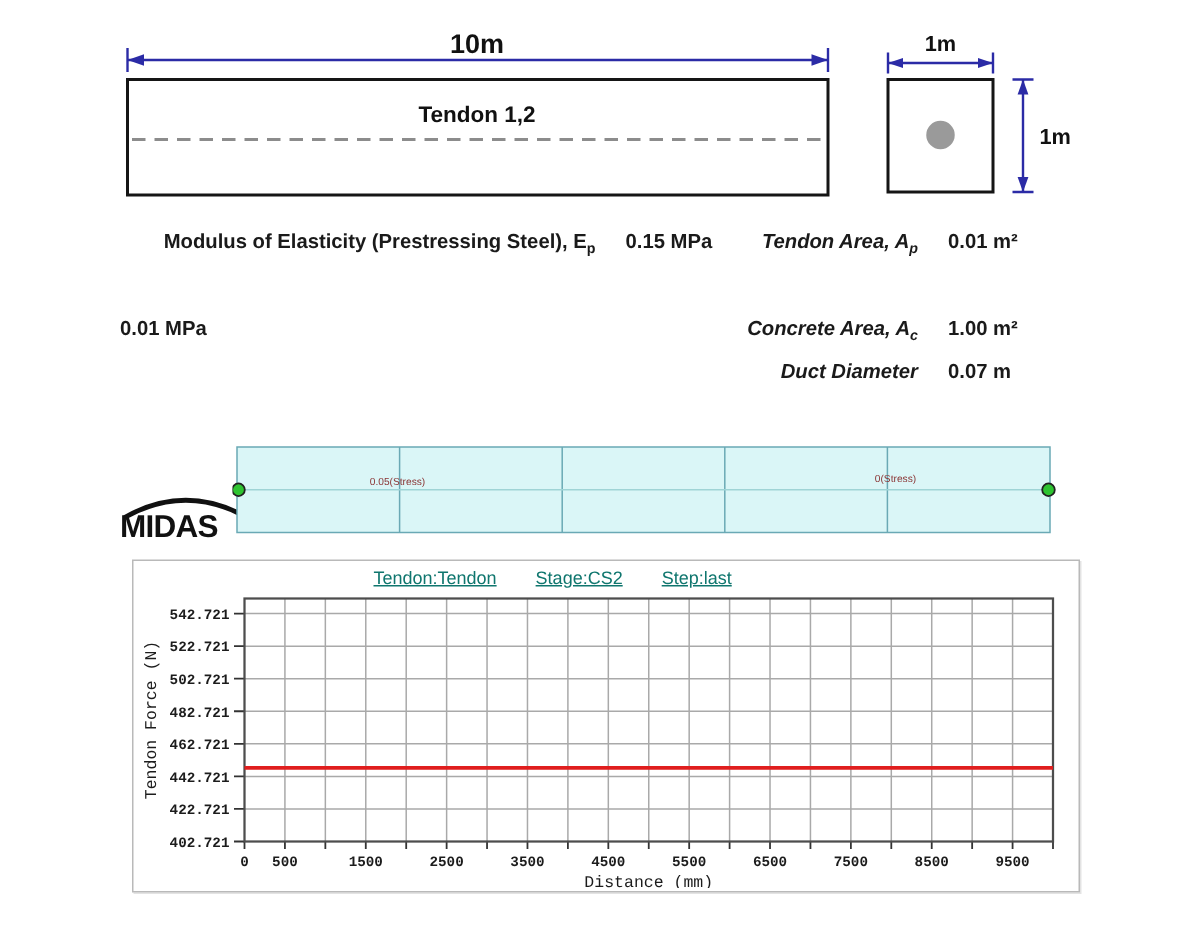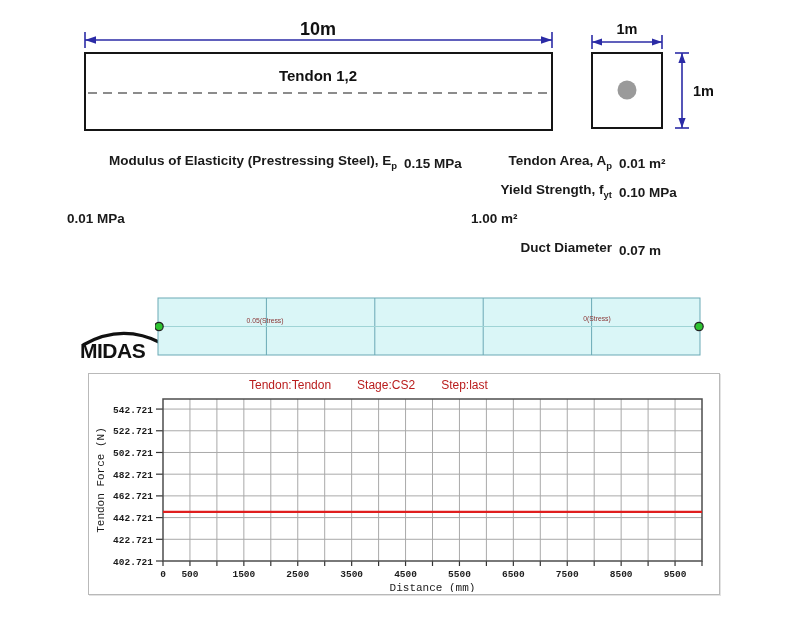--- a/index.html
+++ b/index.html
@@ -7,35 +7,35 @@
           font-family:"Liberation Sans",sans-serif;color:#1a1a1a;}
   svg.abs{position:absolute;}
   
   .dim-big{font:bold 18px "Liberation Sans",sans-serif;fill:#111;}
   .dim-med{font:bold 14.5px "Liberation Sans",sans-serif;fill:#111;}
   .beam-title{font:bold 15px "Liberation Sans",sans-serif;fill:#111;}
   .beam-rect{fill:#fff;stroke:#151515;stroke-width:2;}
   .tendon-dash{stroke:#8c8c8c;stroke-width:2;stroke-dasharray:9 6;}
   .dimline line{stroke-width:1.6;}
   
-  .prow{position:absolute;display:flex;align-items:flex-end;font:bold 13.5px "Liberation Sans",sans-serif;}
+  .prow{position:absolute;display:flex;align-items:flex-start;font:bold 13.5px "Liberation Sans",sans-serif;}
   .plabel{display:inline-block;text-align:right;white-space:nowrap;}
   .plabel sub{font-size:9.5px;}
-  .pvalue{margin-left:7px;white-space:nowrap;}
+  .pvalue{margin-left:20px;white-space:nowrap;}
   .prow.l .plabel{width:337px;}
-  .prow.r .plabel{width:148px;}
+  .prow.r .plabel{width:148px;font-style:italic;}
   
   .logo-text{font:bold 21px "Liberation Sans",sans-serif;fill:#111;letter-spacing:-0.5px;}
   
   .stress-lbl{font:6.8px "Liberation Sans",sans-serif;}
   
   .chart-box{position:absolute;left:88px;top:373px;width:630px;height:220px;background:#fff;
              border:1px solid #b9b9b9;box-shadow:1px 1px 0 #e3e3e3;}
   .chart-title{position:absolute;left:0;top:4px;width:100%;display:flex;justify-content:flex-start;
-               padding-left:160px;gap:26px;font:12px "Liberation Sans",sans-serif;color:#b91c1c;box-sizing:border-box;}
+               padding-left:160px;gap:26px;font:12px "Liberation Sans",sans-serif;color:#0f766e;box-sizing:border-box;text-decoration:underline;}
   .grid{stroke:#a9a9a9;stroke-width:1;}
   .tickmark{stroke:#333;stroke-width:1.2;}
   .frame{stroke:#4d4d4d;stroke-width:1.5;}
   .ticklabel{font:9.5px "Liberation Mono",monospace;fill:#1c1c1c;font-weight:bold;}
   .axislabel{font:11px "Liberation Mono",monospace;fill:#1c1c1c;}
 </style>
 </head>
 <body>
 
 <div class="screen">
@@ -80,25 +80,22 @@
     <span class="pvalue">0.15 MPa</span>
   </div>
   <div class="prow l" style="left:60px;top:211px">
     <span class="pvalue">0.01 MPa</span>
   </div>
 
   <div class="prow r" style="left:464px;top:153px">
     <span class="plabel"><span>Tendon Area, A</span><sub>p</sub></span>
     <span class="pvalue">0.01 m²</span>
   </div>
-  <div class="prow r" style="left:464px;top:182px">
-    <span class="plabel"><span>Yield Strength, f</span><sub>yt</sub></span>
-    <span class="pvalue">0.10 MPa</span>
-  </div>
   <div class="prow r" style="left:464px;top:211px">
+    <span class="plabel"><span>Concrete Area, A</span><sub>c</sub></span>
     <span class="pvalue">1.00 m²</span>
   </div>
   <div class="prow r" style="left:464px;top:240px">
     <span class="plabel"><span>Duct Diameter</span><sub></sub></span>
     <span class="pvalue">0.07 m</span>
   </div>
 
   <svg class="abs" style="left:76px;top:328px" width="92" height="36">
     <path d="M 7 17 Q 46 -5 85 15" fill="none" stroke="#111" stroke-width="3.2"></path>
     <text class="logo-text" x="4" y="30">MIDAS</text>

